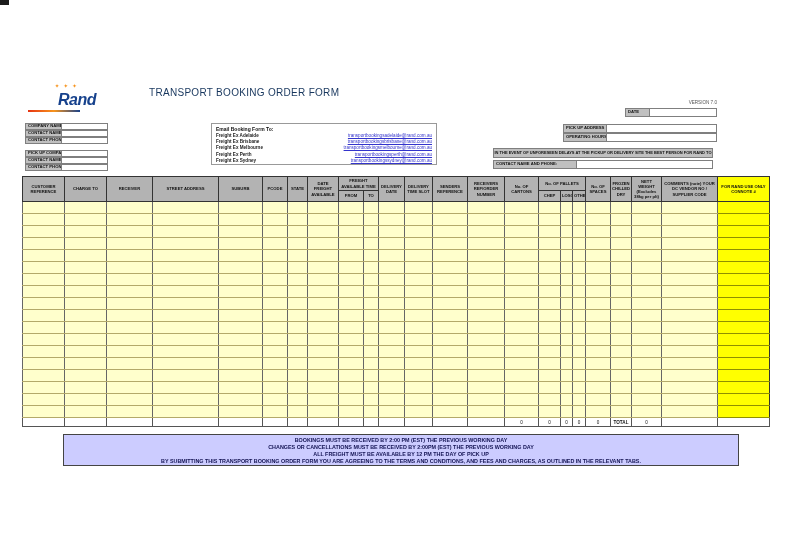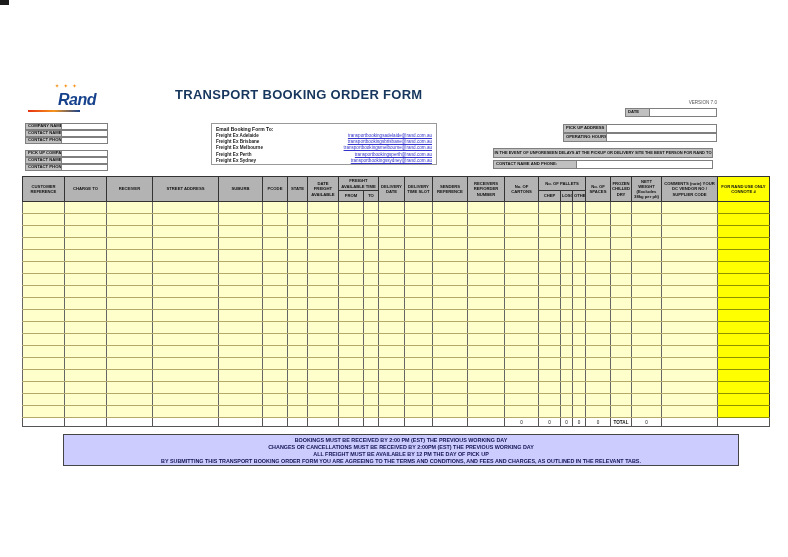--- a/index.html
+++ b/index.html
@@ -16,21 +16,21 @@
   
   .corner-mark { left:0; top:0; width:9px; height:5px; background:#1c1c1c; }
 
   
   .logo { left:28px; top:84px; width:56px; height:28px; }
   .logo-stars { position:absolute; top:-2px; right:6px; font-size:6px; color:#f7941d; letter-spacing:1px; }
   .logo-text { position:absolute; top:7px; left:18px; font-size:16px; font-weight:bold; font-style:italic; color:#16418c; letter-spacing:-0.5px;margin-left:12px; }
   .logo-bar { position:absolute; left:0; bottom:0; width:52px; height:2px;
     background:linear-gradient(to right,#e63312,#f7941d,#16418c); }
 
-  .page-title { left:175px; top:87px; font-size:13px; font-weight:bold; color:#17365d; letter-spacing:0.3px; }
+  .page-title { left:149px; top:87px; font-size:10px; font-weight:normal; color:#17365d; letter-spacing:0.3px; }
 
   .version { left:600px; top:100px; width:117px; text-align:right; font-size:4.6px; color:#555; }
 
   
   .frow { position:absolute; display:flex; }
   .lbl {
     background:#c0c0c0; border:1px solid #7f7f7f; font-weight:bold;
     font-size:4.2px; line-height:1; color:#111;
     display:flex; align-items:center; padding:0 2px; white-space:nowrap; overflow:hidden;
   }

